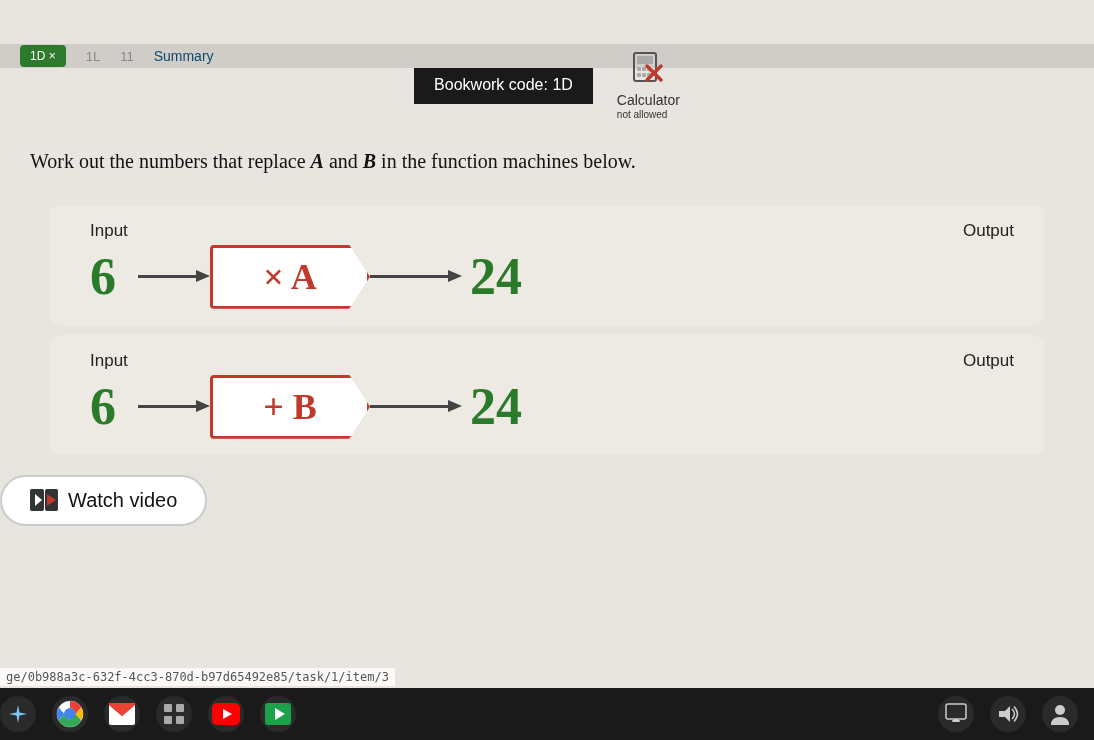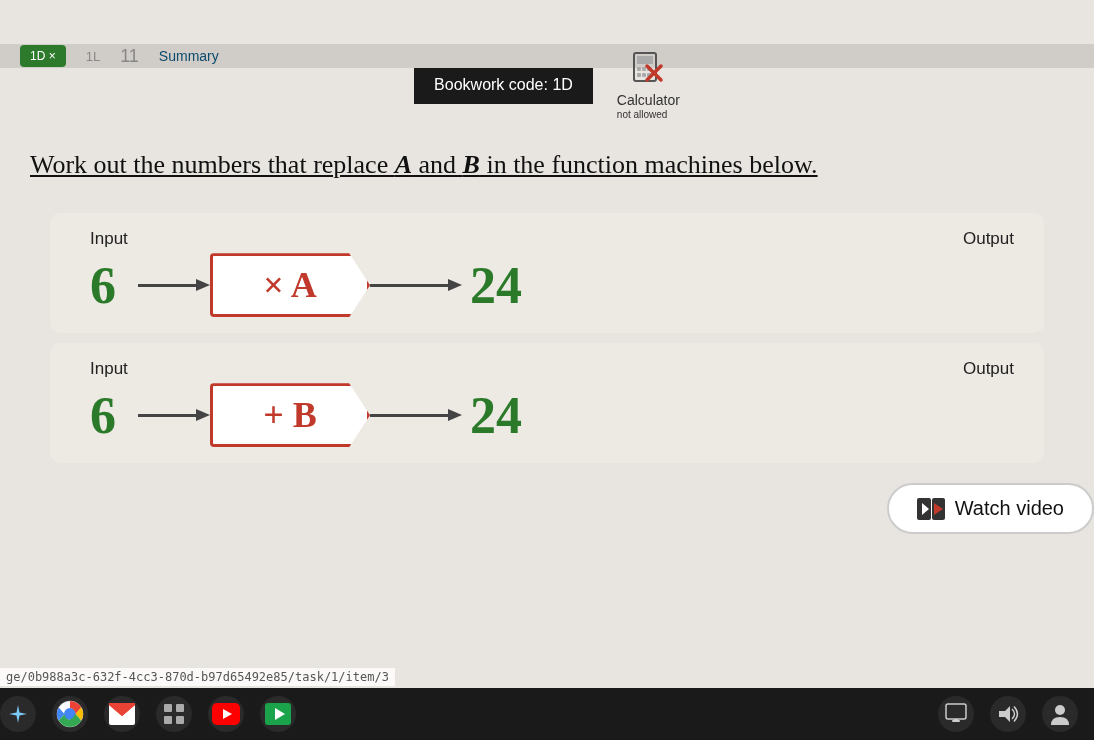--- a/index.html
+++ b/index.html
@@ -45,36 +45,35 @@
       width: 34px;
       height: 34px;
     }
 
     
     .question-area {
       padding: 16px 30px 10px 30px;
     }
 
     .question-text {
-      font-size: 26px;
+      font-size: 20px;
       color: #111;
       font-family: 'Georgia', serif;
       line-height: 1.4;
-      text-decoration: underline;
     }
 
     .question-text .var {
       font-style: italic;
       font-weight: bold;
     }
 
     
     .watch-video-area {
       display: flex;
-      justify-content: flex-end;
+      justify-content: flex-start;
       margin-top: 20px;
     }
 
     .watch-video-btn {
       display: flex;
       align-items: center;
       gap: 10px;
       background: #fff;
       border: 2px solid #ccc;
       border-radius: 30px;
@@ -177,21 +176,21 @@
     }
   </style>
 </head>
 <body>
 
 <div class="top-tabs">
   <span class="tab-item">
     <span class="green-tab">1D ×</span>
   </span>
   <span class="tab-item" style="color:#888; font-size:13px;">1L</span>
-  <span class="tab-item" style="color:#888; font-size:18px;">11</span>
+  <span class="tab-item" style="color:#888; font-size:13px;">11</span>
   <span class="tab-item">
     <a class="summary-link">Summary</a>
   </span>
 </div>
 
 <div class="content-wrapper" style="margin-top: 36px;">
 
   <div class="top-right-controls">
     <button class="bookwork-btn">Bookwork code: 1D</button>
 

